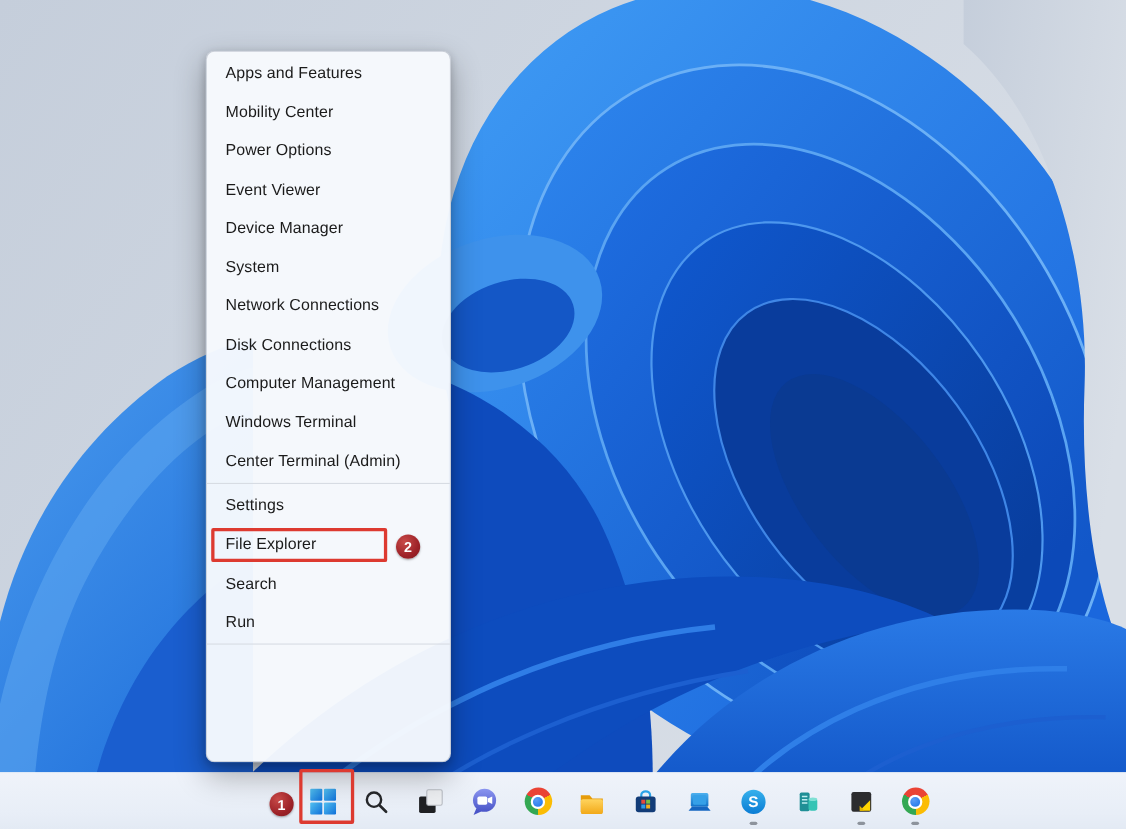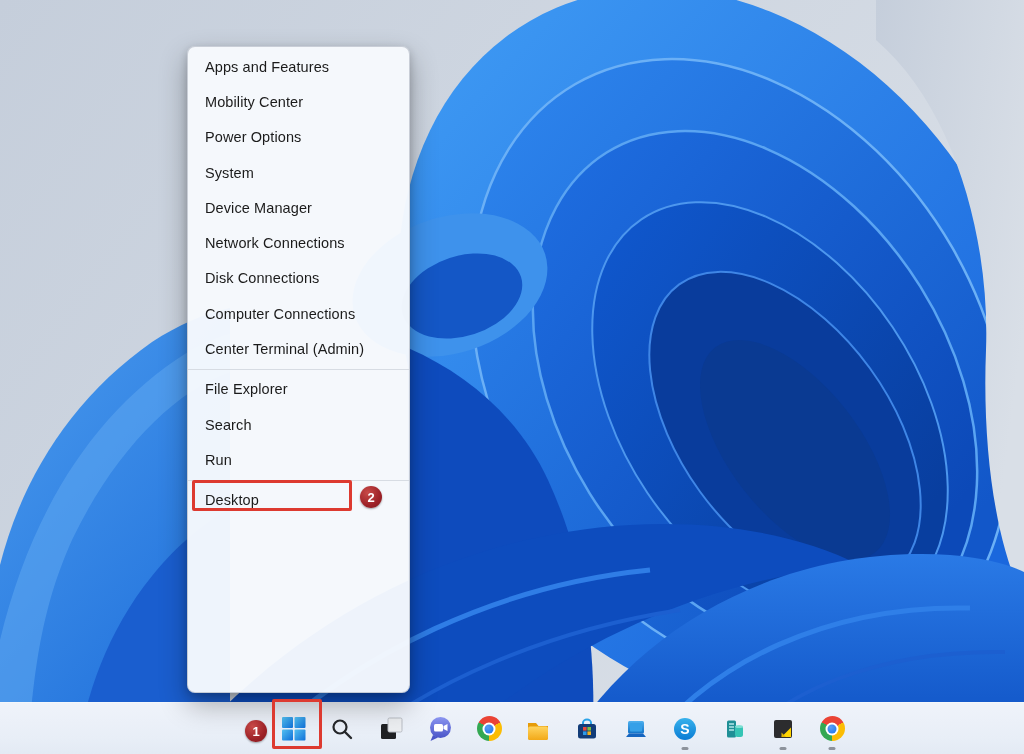--- a/index.html
+++ b/index.html
@@ -143,32 +143,34 @@
 
     <path d="M 0,754 L 0,565 C 22,478 72,398 152,342 C 178,325 206,313 230,308 L 230,754 Z" fill="url(#gLeft)"></path>
     <path d="M 0,640 C 30,515 92,412 188,352 C 202,344 218,337 230,334 L 230,372 C 172,392 112,456 72,540 C 48,594 34,650 28,754 L 0,754 Z" fill="#5ea8f0" opacity="0.55"></path>
     <path d="M 230,754 L 78,754 C 84,698 108,630 152,576 C 176,546 206,521 230,509 Z" fill="#1a5ecf"></path>
   </svg>
 
   <div class="context-menu">
     <div class="mi">Apps and Features</div>
     <div class="mi">Mobility Center</div>
     <div class="mi">Power Options</div>
+    <div class="mi">Event Viewer</div>
+    <div class="mi">Device Manager</div>
     <div class="mi">System</div>
-    <div class="mi">Device Manager</div>
     <div class="mi">Network Connections</div>
     <div class="mi">Disk Connections</div>
-    <div class="mi">Computer Connections</div>
+    <div class="mi">Computer Management</div>
+    <div class="mi">Windows Terminal</div>
     <div class="mi">Center Terminal (Admin)</div>
     <div class="sep"></div>
+    <div class="mi">Settings</div>
     <div class="mi">File Explorer</div>
     <div class="mi">Search</div>
     <div class="mi">Run</div>
     <div class="sep"></div>
-    <div class="mi">Desktop</div>
   </div>
 
   <div class="hl-box hl-settings"></div>
   <div class="step-badge badge-2">2</div>
   <div class="hl-box hl-start"></div>
   <div class="step-badge badge-1">1</div>
 
   <div class="taskbar">
     <div class="tb-row">
 

